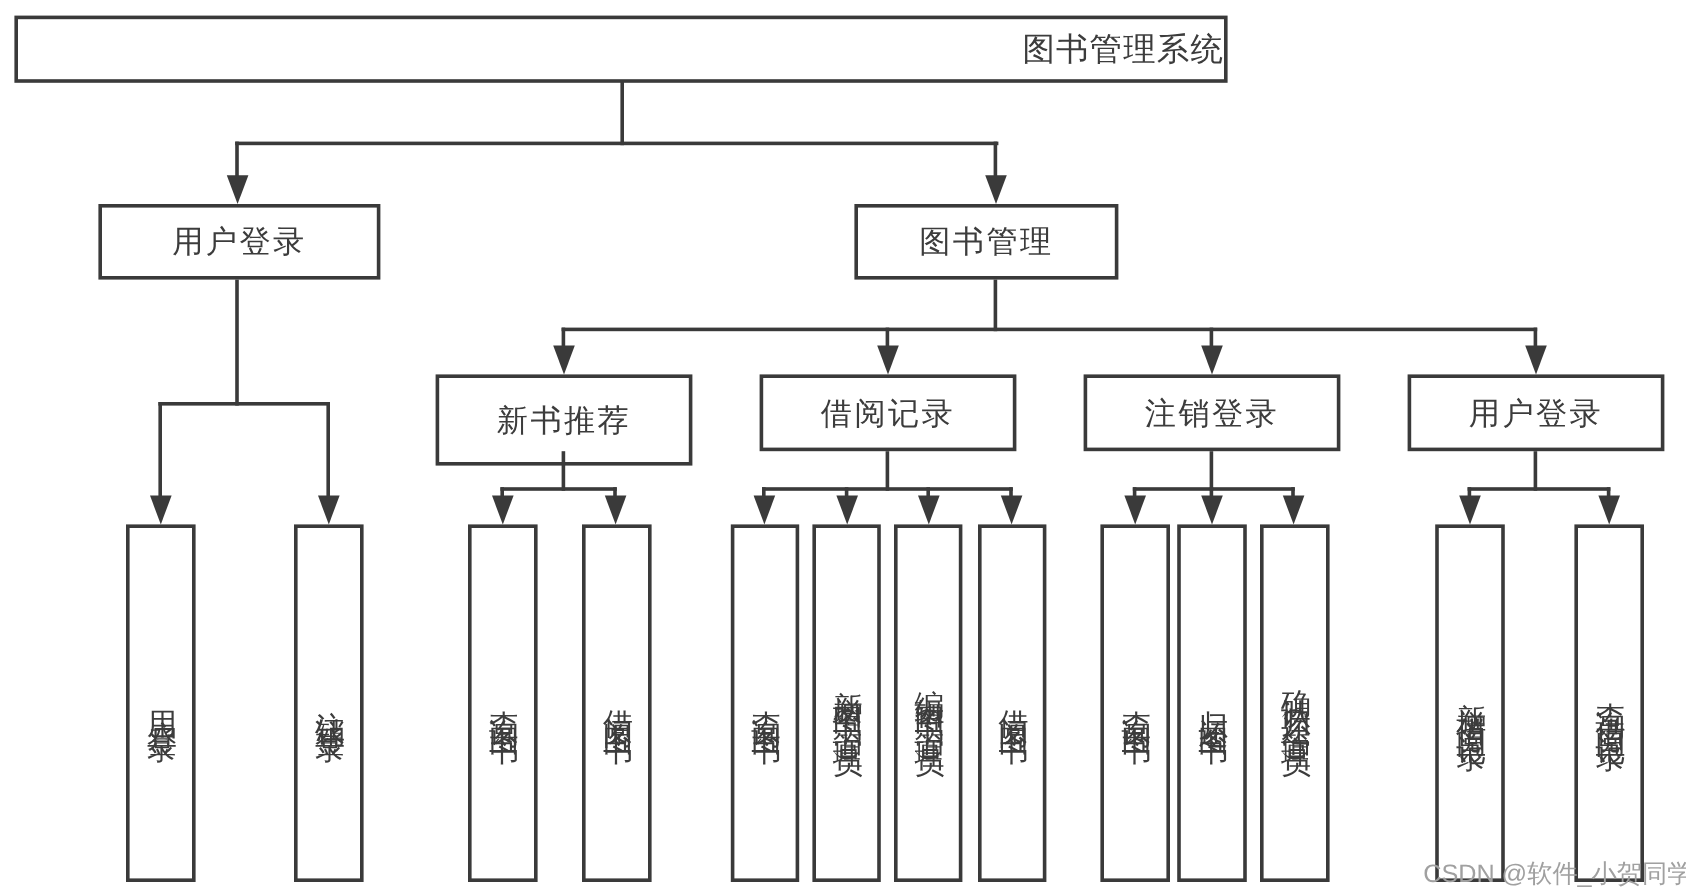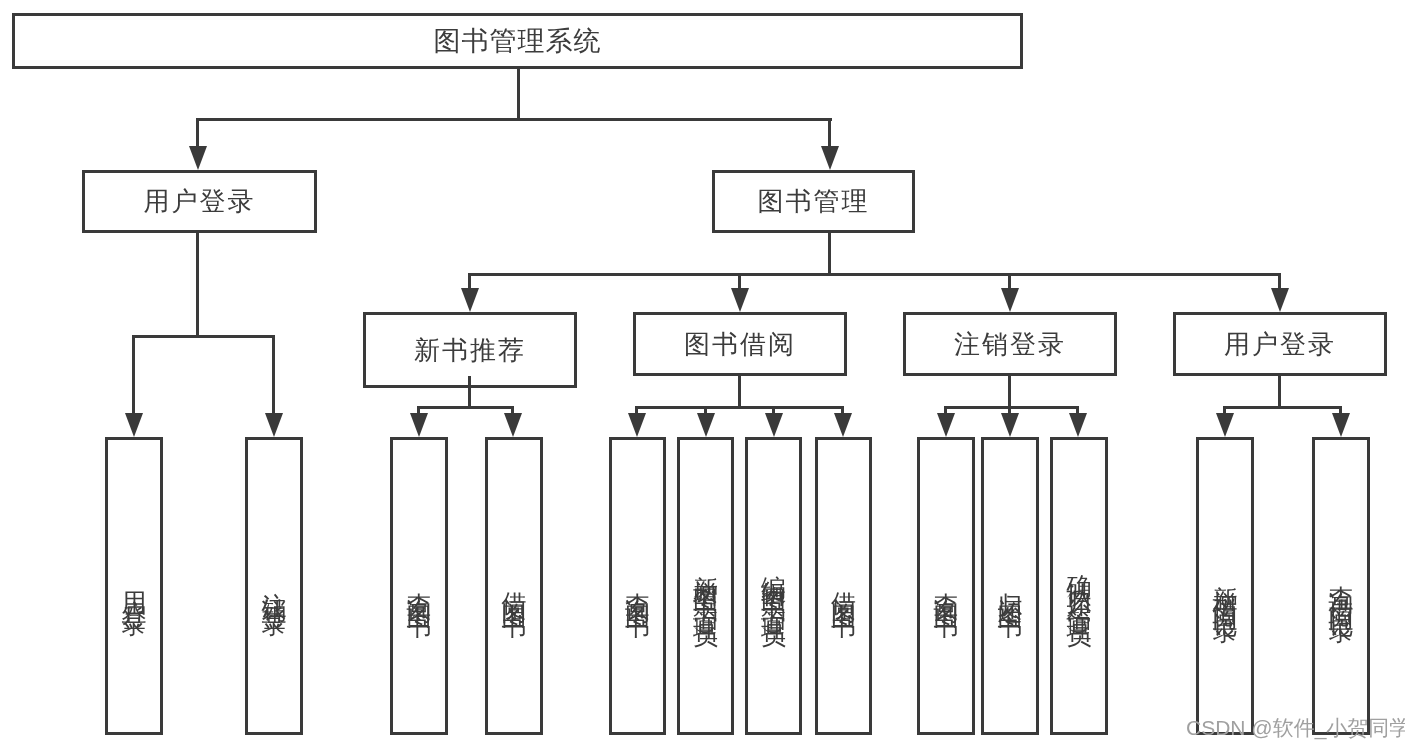--- a/index.html
+++ b/index.html
@@ -23,21 +23,21 @@
   .node {
     position: absolute;
     border: 3px solid var(--line);
     background: var(--bg);
     display: flex;
     align-items: center;
     justify-content: center;
     color: var(--text);
     text-align: center;
   }
-  .node.root  { font-size: 27px; letter-spacing: 1px; }
+  .node.root  { font-size: 27px; letter-spacing: 1px; justify-content: flex-end; }
   .node.lvl2  { font-size: 26px; letter-spacing: 2px; }
   .node.lvl3  { font-size: 26px; letter-spacing: 2px; }
 
   .node.vert span {
     writing-mode: vertical-rl;
     font-size: 25px;
     letter-spacing: 7px;
     line-height: 1;
     white-space: nowrap;
   }
@@ -67,29 +67,29 @@
 
 <div class="canvas">
 
   <div class="node root" style="left:12px; top:13px; width:1011px; height:56px;">
     <span>图书管理系统</span>
   </div>
 
   <div class="node lvl2" style="left:82px; top:170px; width:235px; height:63px;">
     <span>用户登录</span>
   </div>
-  <div class="node lvl2" style="left:712px; top:170px; width:203px; height:63px;">
+  <div class="node lvl2" style="left:712px; top:170px; width:220px; height:63px;">
     <span>图书管理</span>
   </div>
 
   <div class="node lvl3" style="left:363px; top:312px; width:214px; height:76px;">
     <span>新书推荐</span>
   </div>
   <div class="node lvl3" style="left:633px; top:312px; width:214px; height:64px;">
-    <span>图书借阅</span>
+    <span>借阅记录</span>
   </div>
   <div class="node lvl3" style="left:903px; top:312px; width:214px; height:64px;">
     <span>注销登录</span>
   </div>
   <div class="node lvl3" style="left:1173px; top:312px; width:214px; height:64px;">
     <span>用户登录</span>
   </div>
 
   <div class="node vert" style="left:105px; top:437px; width:58px; height:298px;">
     <span>用户登录</span>

